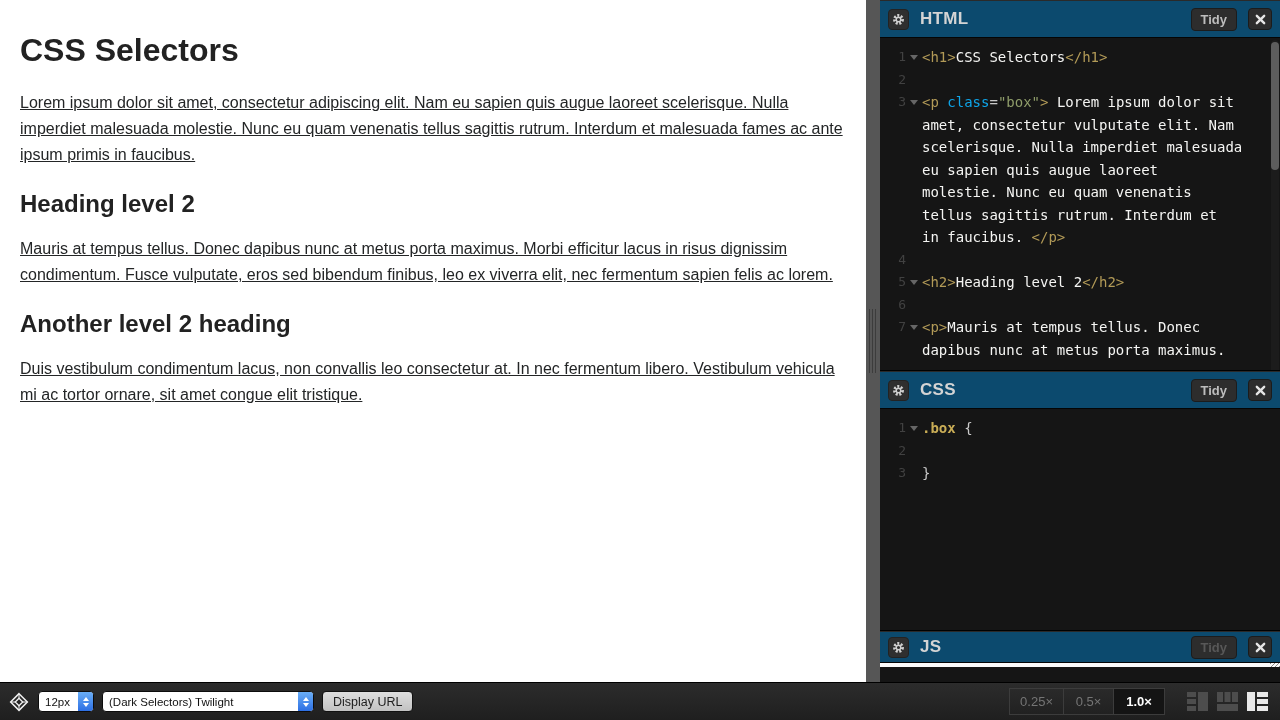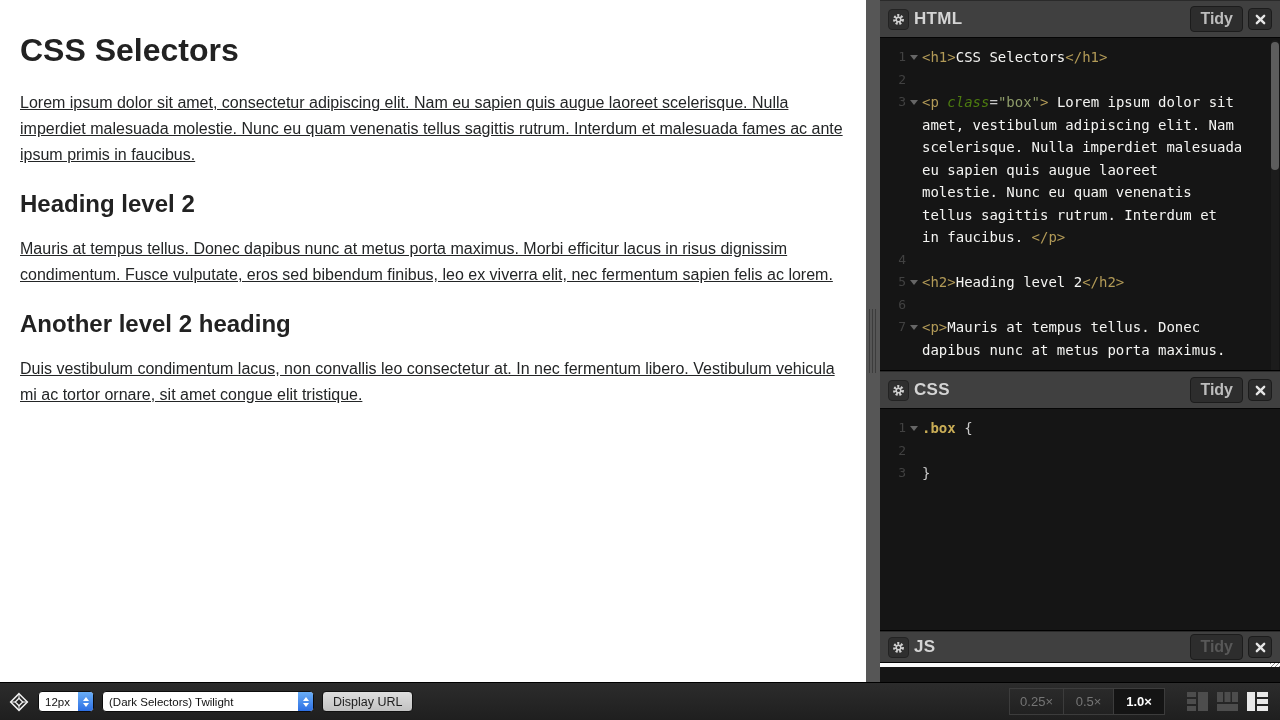--- a/index.html
+++ b/index.html
@@ -19,50 +19,50 @@
   
   .gutter { width:14px; height:682px; background:#565656; cursor:col-resize;
             display:flex; align-items:center; justify-content:center; }
   .grip { width:8px; height:64px;
           background:repeating-linear-gradient(90deg,#3c3c3c 0 1px,#565656 1px 3px); }
 
   
   .editors { width:400px; height:682px; display:flex; flex-direction:column;
              background:#151515; }
   .panel { display:flex; flex-direction:column; border-bottom:1px solid #000; }
-  .panel-header { height:38px; flex:0 0 38px; background:#404040;
+  .panel-header { height:38px; flex:0 0 38px; background:#0c4a6e;
                   border-top:1px solid #2a2a2a; border-bottom:1px solid #050505;
-                  display:flex; align-items:center; padding:0 8px; gap:5px; }
+                  display:flex; align-items:center; padding:0 8px; gap:11px; }
   #js-panel .panel-header { height:32px; flex:0 0 32px; }
   .gear-btn { width:21px; height:21px; border-radius:4px; background:#2f2f2f;
               border:1px solid #232323; display:flex; align-items:center;
               justify-content:center; cursor:pointer; }
   .panel-title { font-size:17px; font-weight:bold; color:#d4d4d4; letter-spacing:.3px; }
   .header-spacer { flex:1; }
   .tidy-btn { background:#2d2d2d; border:1px solid #1c1c1c; border-radius:4px;
-              color:#bdbdbd; font-size:16px; font-weight:bold; padding:3px 9px;
+              color:#bdbdbd; font-size:13px; font-weight:bold; padding:3px 9px;
               cursor:pointer; font-family:"Liberation Sans",sans-serif; }
   .tidy-btn.disabled { color:#585858; }
   .close-btn { width:24px; height:22px; background:#2d2d2d; border:1px solid #1c1c1c;
                border-radius:4px; display:flex; align-items:center; justify-content:center;
                cursor:pointer; }
 
   .code { position:relative; overflow:hidden; background:#151515; padding-top:8px; }
   #html-panel .code { height:332px; }
   #css-panel  .code { height:221px; }
   .code-line { display:flex; height:22.5px; white-space:pre;
                font-family:"DejaVu Sans Mono", monospace; font-size:14px;
                line-height:22.5px; }
   .lnum { width:26px; text-align:right; color:#414141; font-size:13px; flex:0 0 26px; }
   .fold { width:16px; flex:0 0 16px; display:flex; align-items:center; justify-content:center; }
   .fold.show::after { content:""; border-left:4px solid transparent;
                       border-right:4px solid transparent; border-top:5px solid #666; }
   .code-text { color:#f5f5f3; }
   .tok-tag { color:#b29a57; }
-  .tok-attr { color:#4d7c0f; font-style:italic; }
+  .tok-attr { color:#0ea5e9; }
   .tok-str { color:#8f9d6a; }
   .tok-pun { color:#c9c9c9; }
   .tok-sel { color:#c9ad56; font-weight:bold; }
   .tok-txt { color:#f5f5f3; }
 
   .vscrollbar { position:absolute; top:2px; right:1px; width:8px; height:336px;
                 background:#1c1c1c; border-radius:4px; }
   .vthumb { position:absolute; top:2px; right:0; width:8px; height:128px;
             background:#5d5d5d; border-radius:4px; cursor:pointer; }
 
@@ -147,21 +147,21 @@
             </svg>
           </div>
         </header>
         <div class="code">
           <div class="vscrollbar">
             <div class="vthumb"></div>
           </div>
         <div class="code-line"><span class="lnum">1</span><span class="fold show"></span><span class="code-text"><span class="tok-tag">&lt;h1&gt;</span><span class="tok-txt">CSS Selectors</span><span class="tok-tag">&lt;/h1&gt;</span></span></div>
             <div class="code-line"><span class="lnum">2</span><span class="fold"></span><span class="code-text"></span></div>
             <div class="code-line"><span class="lnum">3</span><span class="fold show"></span><span class="code-text"><span class="tok-tag">&lt;p </span><span class="tok-attr">class</span><span class="tok-pun">=</span><span class="tok-str">"box"</span><span class="tok-tag">&gt;</span><span class="tok-txt"> Lorem ipsum dolor sit</span></span></div>
-            <div class="code-line"><span class="lnum"></span><span class="fold"></span><span class="code-text"><span class="tok-txt">amet, vestibulum adipiscing elit. Nam</span></span></div>
+            <div class="code-line"><span class="lnum"></span><span class="fold"></span><span class="code-text"><span class="tok-txt">amet, consectetur vulputate elit. Nam</span></span></div>
             <div class="code-line"><span class="lnum"></span><span class="fold"></span><span class="code-text"><span class="tok-txt">scelerisque. Nulla imperdiet malesuada</span></span></div>
             <div class="code-line"><span class="lnum"></span><span class="fold"></span><span class="code-text"><span class="tok-txt">eu sapien quis augue laoreet</span></span></div>
             <div class="code-line"><span class="lnum"></span><span class="fold"></span><span class="code-text"><span class="tok-txt">molestie. Nunc eu quam venenatis</span></span></div>
             <div class="code-line"><span class="lnum"></span><span class="fold"></span><span class="code-text"><span class="tok-txt">tellus sagittis rutrum. Interdum et</span></span></div>
             <div class="code-line"><span class="lnum"></span><span class="fold"></span><span class="code-text"><span class="tok-txt">in faucibus. </span><span class="tok-tag">&lt;/p&gt;</span></span></div>
             <div class="code-line"><span class="lnum">4</span><span class="fold"></span><span class="code-text"></span></div>
             <div class="code-line"><span class="lnum">5</span><span class="fold show"></span><span class="code-text"><span class="tok-tag">&lt;h2&gt;</span><span class="tok-txt">Heading level 2</span><span class="tok-tag">&lt;/h2&gt;</span></span></div>
             <div class="code-line"><span class="lnum">6</span><span class="fold"></span><span class="code-text"></span></div>
             <div class="code-line"><span class="lnum">7</span><span class="fold show"></span><span class="code-text"><span class="tok-tag">&lt;p&gt;</span><span class="tok-txt">Mauris at tempus tellus. Donec</span></span></div>
             <div class="code-line"><span class="lnum"></span><span class="fold"></span><span class="code-text"><span class="tok-txt">dapibus nunc at metus porta maximus.</span></span></div>

